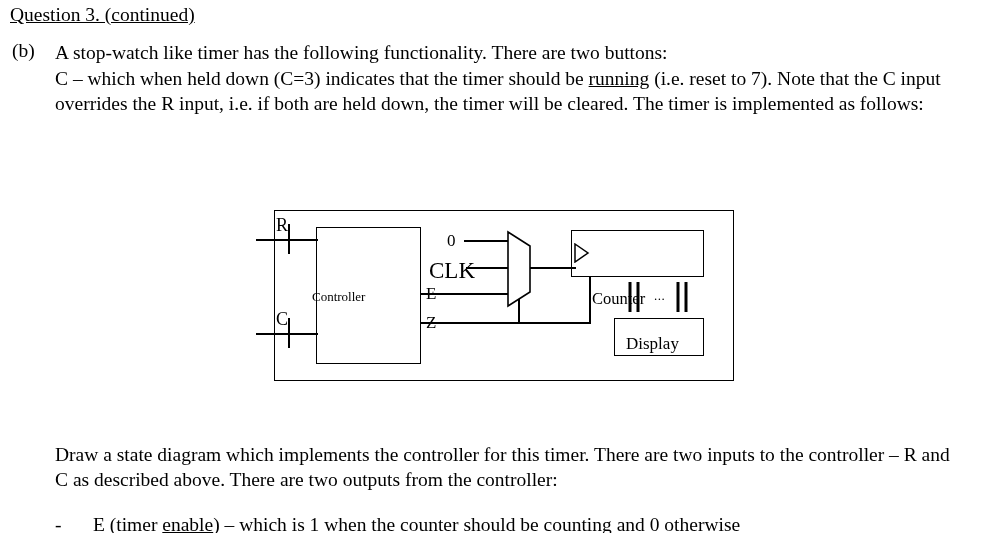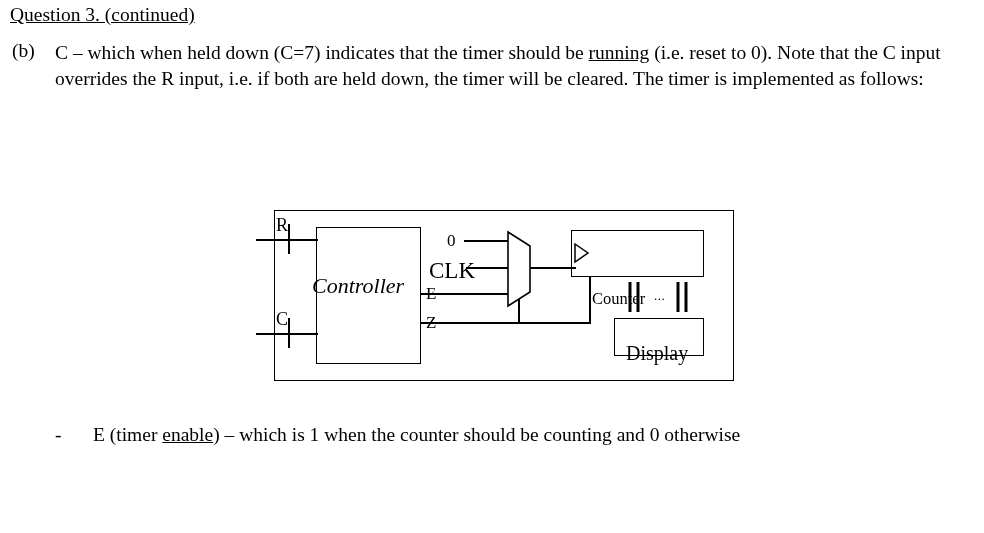--- a/index.html
+++ b/index.html
@@ -74,24 +74,23 @@
     left: 42px;
     top: 17px;
     width: 105px;
     height: 137px;
     border: 1.5px solid #000;
     box-sizing: border-box;
   }
   .controller-label {
     position: absolute;
     left: 38px;
-    top: 63px;
-    font-size: 22px;
+    top: 79px;
+    font-size: 13px;
     white-space: nowrap;
-    font-style: italic;
   }
 
   
   .lbl-R {
     position: absolute;
     left: 2px;
     top: 5px;
     font-size: 18px;
   }
   .lbl-C {
@@ -171,22 +170,22 @@
     left: 340px;
     top: 108px;
     width: 90px;
     height: 38px;
     border: 1.5px solid #000;
     box-sizing: border-box;
   }
   .display-label {
     position: absolute;
     left: 352px;
-    top: 132px;
-    font-size: 20px;
+    top: 124px;
+    font-size: 17px;
   }
   .bus-dots {
     position: absolute;
     left: 352px;
     top: 72px;
     width: 66px;
     height: 30px;
   }
   .dots-text {
     position: absolute;
@@ -218,21 +217,22 @@
 </head>
 <body>
 
 <div class="page">
 
   <div class="q-heading">Question 3. (continued)</div>
 
   <div class="part-label">(b)</div>
 
   <div class="body-text">
-    <p><span>C – which when held down (C=7) indicates that the timer should be </span><u class="plain">running</u><span> (i.e. reset to 0). Note that the C input overrides the R input, i.e. if both are held down, the timer will be cleared. The timer is implemented as follows:</span></p>
+    <p>A stop-watch like timer has the following functionality. There are two buttons:</p>
+    <p><span>C – which when held down (C=3) indicates that the timer should be </span><u class="plain">running</u><span> (i.e. reset to 7). Note that the C input overrides the R input, i.e. if both are held down, the timer will be cleared. The timer is implemented as follows:</span></p>
   </div>
 
   <div class="diagram">
 
     <div class="outer-box"></div>
 
     <div class="lbl-R">R</div>
     <div class="wire wire-h" style="left:-18px; top:29px; width:62px;"></div>
     <div class="wire wire-v" style="left:14px; top:14px; height:30px;"></div>
 
@@ -281,20 +281,21 @@
         <line x1="60" y1="0" x2="60" y2="30" stroke="#000" stroke-width="3"></line>
       </svg>
       <div class="dots-text">...</div>
     </div>
 
     <div class="display-box"></div>
     <div class="display-label">Display</div>
   </div>
 
   <div class="lower-text">
+    <p>Draw a state diagram which implements the controller for this timer. There are two inputs to the controller – R and C as described above. There are two outputs from the controller:</p>
     <div class="bullet-row">
       <span class="bullet-dash">-</span>
       <span>E (timer </span><u class="plain">enable</u><span>) – which is 1 when the counter should be counting and 0 otherwise</span>
     </div>
 
   </div>
 
 </div>
 
 </body></html>

